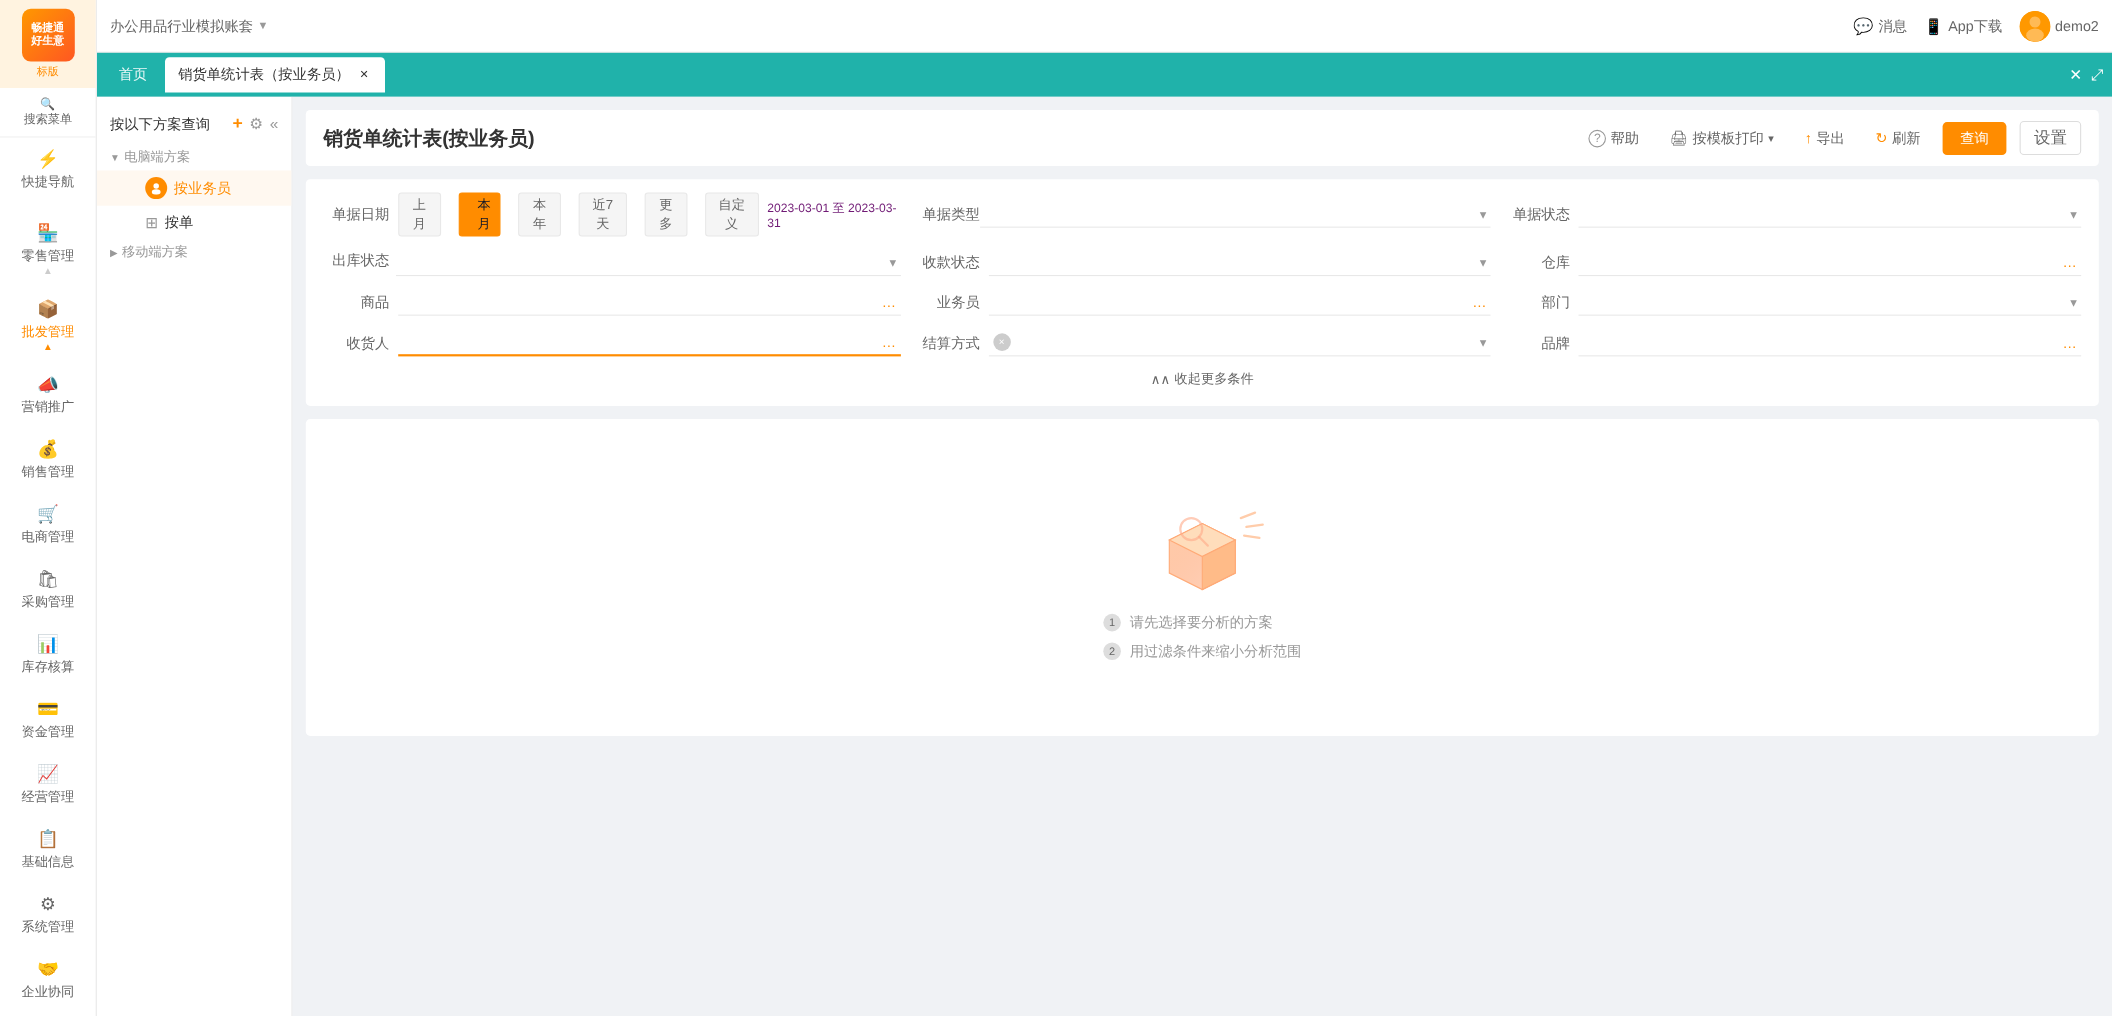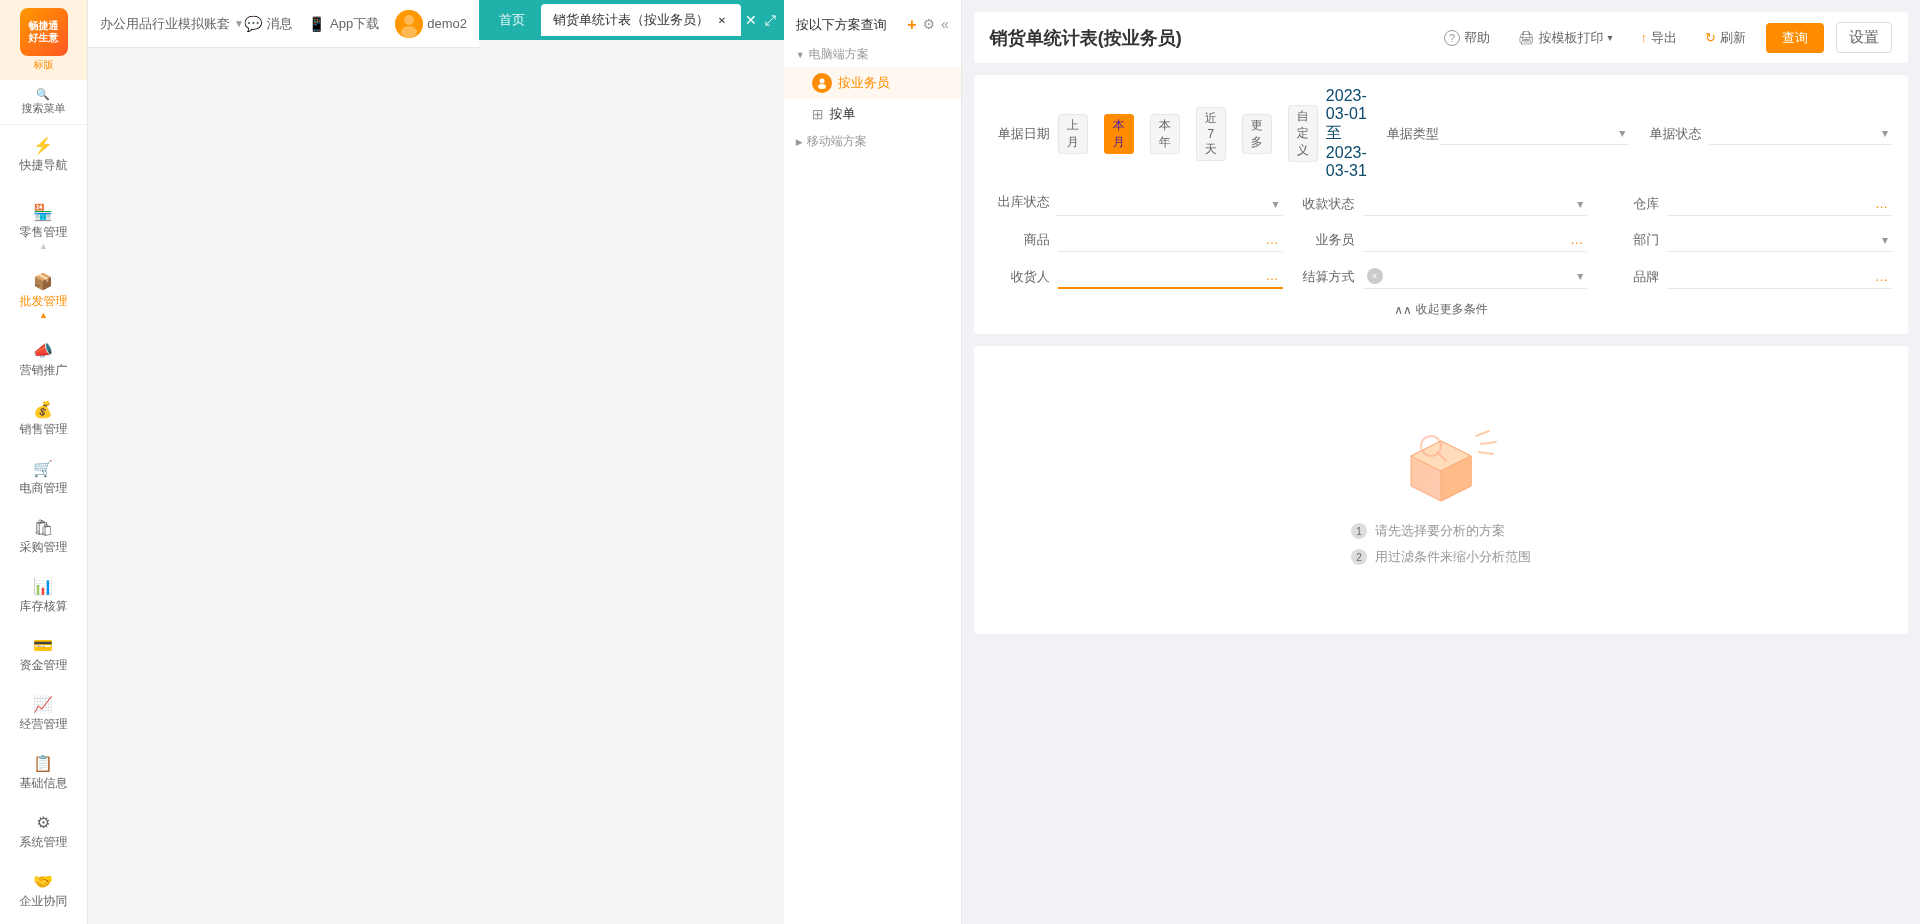--- a/index.html
+++ b/index.html
@@ -8,21 +8,21 @@
     
     .sidebar { width: 88px; background: #fff; border-right: 1px solid #e8e8e8; display: flex; flex-direction: column; align-items: center; height: 100%; z-index: 10; }
     .sidebar-logo { width: 100%; padding: 8px 4px; display: flex; flex-direction: column; align-items: center; background: #fff3e0; }
     .sidebar-logo-icon { width: 48px; height: 48px; border-radius: 8px; background: linear-gradient(135deg, #ff9800, #ff5722); display: flex; align-items: center; justify-content: center; color: white; font-size: 10px; text-align: center; line-height: 1.2; font-weight: bold; }
     .sidebar-logo-text { font-size: 10px; color: #ff8c00; margin-top: 2px; text-align: center; }
     .sidebar-menu-item { width: 100%; padding: 10px 4px; display: flex; flex-direction: column; align-items: center; cursor: pointer; color: #666; font-size: 12px; border-bottom: none; }
     .sidebar-menu-item .menu-icon { width: 20px; height: 20px; display: flex; align-items: center; justify-content: center; margin-bottom: 2px; font-size: 16px; }
     .sidebar-search { width: 100%; padding: 8px 4px; display: flex; flex-direction: column; align-items: center; cursor: pointer; color: #666; font-size: 11px; border-bottom: 1px solid #f0f0f0; }
 
     
-    .main { flex: 1; display: flex; flex-direction: row; overflow: hidden; }
+    .main { flex: 1; display: flex; flex-direction: column; overflow: hidden; }
 
     
     .topbar { height: 48px; background: #fff; border-bottom: 1px solid #e8e8e8; display: flex; align-items: center; padding: 0 12px; justify-content: space-between; }
     .topbar-left { display: flex; align-items: center; gap: 8px; }
     .topbar-app-selector { display: flex; align-items: center; gap: 4px; color: #666; font-size: 13px; cursor: pointer; }
     .topbar-right { display: flex; align-items: center; gap: 16px; color: #666; font-size: 13px; }
     .topbar-right-item { display: flex; align-items: center; gap: 4px; cursor: pointer; }
     .avatar { width: 28px; height: 28px; border-radius: 50%; background: #ff9800; display: flex; align-items: center; justify-content: center; color: white; font-size: 11px; overflow: hidden; }
 
     
@@ -37,38 +37,38 @@
     .content { flex: 1; display: flex; overflow: hidden; background: #f0f2f5; }
 
     
     .left-panel { width: 178px; background: #fff; border-right: 1px solid #e8e8e8; padding: 8px 0; overflow-y: auto; }
     .left-panel-header { display: flex; align-items: center; justify-content: space-between; padding: 8px 12px; font-size: 13px; color: #333; }
     .left-panel-header-title { font-weight: 500; }
     .left-panel-header-icons { display: flex; gap: 6px; color: #999; }
     .left-panel-header-icons span { cursor: pointer; font-size: 14px; }
     .tree-item { padding: 6px 12px 6px 16px; cursor: pointer; display: flex; align-items: center; gap: 6px; font-size: 13px; color: #333; }
     .tree-item.active { color: #ff8c00; background: #fff8f0; }
-    .tree-item-child { padding-left: 28px; align-items: center; }
+    .tree-item-child { padding-left: 44px; align-items: center; }
     .tree-group { padding: 4px 12px; font-size: 12px; color: #999; display: flex; align-items: center; gap: 4px; cursor: pointer; }
     .orange-circle { width: 20px; height: 20px; border-radius: 50%; background: #ff8c00; display: flex; align-items: center; justify-content: center; color: white; font-size: 10px; }
 
     
     .right-panel { flex: 1; padding: 12px; overflow-y: auto; background: #f0f2f5; }
     .page-header { display: flex; align-items: center; justify-content: space-between; margin-bottom: 12px; background: #fff; padding: 10px 16px; border-radius: 4px; }
     .page-title { font-size: 18px; font-weight: bold; color: #333; }
     .page-actions { display: flex; align-items: center; gap: 12px; }
     .action-btn { display: flex; align-items: center; gap: 4px; cursor: pointer; color: #666; font-size: 13px; padding: 4px 8px; border-radius: 4px; }
     .action-btn-primary { background: #ff8c00; color: white; border: none; padding: 6px 16px; border-radius: 4px; cursor: pointer; font-size: 13px; }
     .action-btn-setting { background: #fff; color: #666; border: 1px solid #ddd; padding: 5px 12px; border-radius: 4px; cursor: pointer; font-size: 15px; }
 
     
     .filter-area { background: #fff; padding: 12px 16px; border-radius: 4px; margin-bottom: 12px; }
     .filter-label { width: 60px; color: #666; font-size: 13px; text-align: right; flex-shrink: 0; }
     .date-btn { padding: 2px 8px; border-radius: 3px; cursor: pointer; font-size: 12px; color: #666; background: #f5f5f5; border: 1px solid #e8e8e8; }
-    .date-btn.active { background: #ff8c00; color: #4c1d95; border-color: #ff8c00; }
+    .date-btn.active { background: #ff8c00; color: #0f172a; border-color: #ff8c00; text-align: right; }
     .collapse-btn { display: flex; align-items: center; gap: 4px; color: #666; cursor: pointer; font-size: 12px; padding: 4px 12px; }
     .tag-close { display: inline-flex; align-items: center; justify-content: center; width: 16px; height: 16px; border-radius: 50%; background: #ccc; color: white; font-size: 9px; cursor: pointer; margin-right: 4px; }
 
     
     .empty-state { display: flex; flex-direction: column; align-items: center; justify-content: center; padding: 60px 20px; background: #fff; border-radius: 4px; }
     .empty-state-icon { width: 120px; height: 100px; display: flex; align-items: center; justify-content: center; margin-bottom: 16px; }
     .empty-state-steps { list-style: none; }
     .empty-state-steps li { color: #999; font-size: 13px; margin-bottom: 8px; display: flex; align-items: center; gap: 8px; }
     .step-num { width: 16px; height: 16px; border-radius: 50%; background: #ddd; display: flex; align-items: center; justify-content: center; font-size: 10px; color: #666; flex-shrink: 0; }
 
@@ -288,21 +288,21 @@
           <div style="display:flex;align-items:center;gap:8px;flex:1;">
             <span class="filter-label">单据日期</span>
             <div style="display:flex;align-items:center;gap:16px;">
               <button class="date-btn">上月</button>
               <button class="date-btn active">本月</button>
               <button class="date-btn">本年</button>
               <button class="date-btn">近7天</button>
               <button class="date-btn">更多</button>
               <button class="date-btn">自定义</button>
             </div>
-            <span style="color:#0c4a6e;font-size:16px;margin-left:0;">2023-03-01 至 2023-03-31</span>
+            <span style="color:#701a75;font-size:11px;margin-left:0;">2023-03-01 至 2023-03-31</span>
           </div>
 
           <div style="display:flex;align-items:center;gap:0;flex:1;">
             <span class="filter-label">单据类型</span>
             <div style="flex:1;border-bottom:1px solid #e8e8e8;padding:4px 4px;display:flex;align-items:center;justify-content:flex-end;cursor:pointer;">
               <span style="color:#999;font-size:12px;">▾</span>
             </div>
           </div>
 
           <div style="display:flex;align-items:center;gap:8px;flex:1;">

